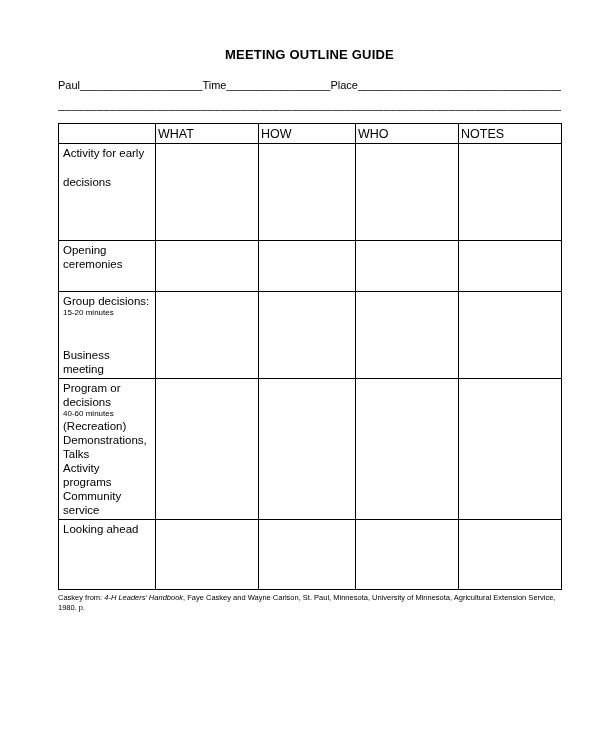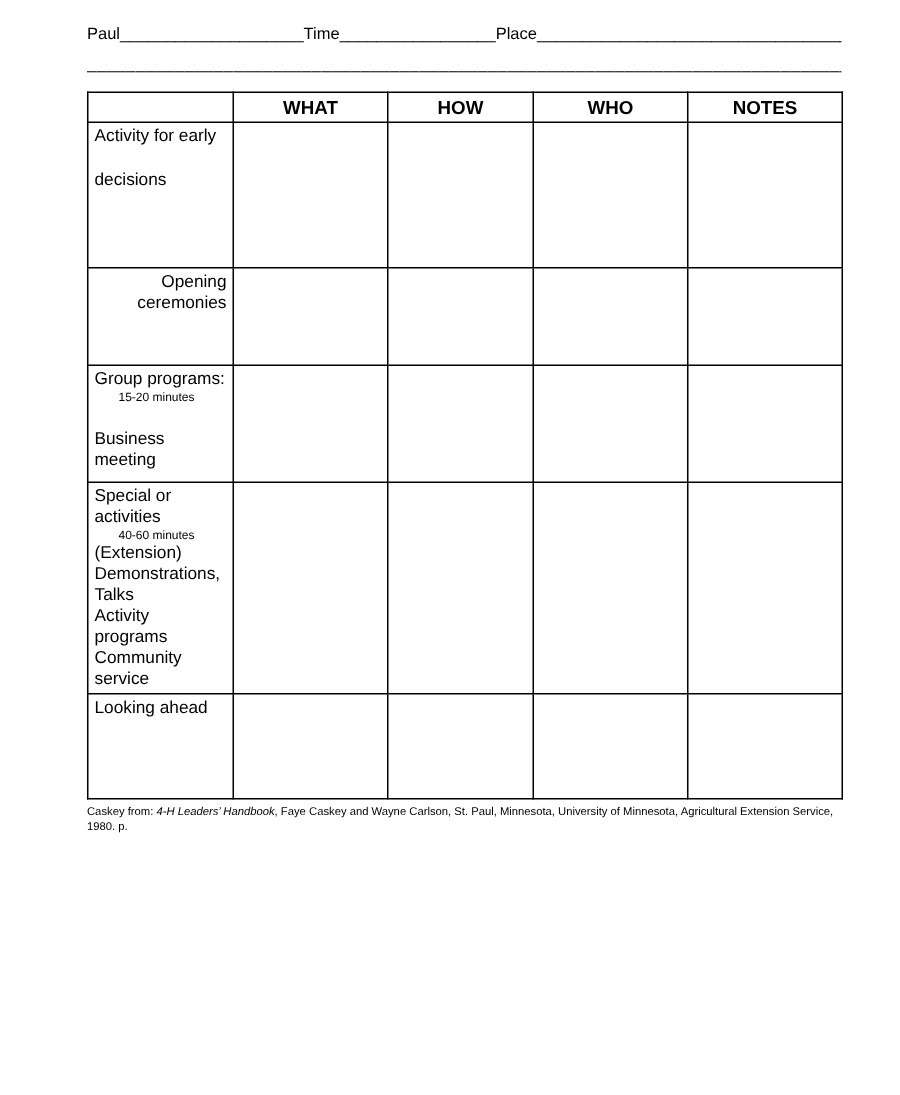--- a/index.html
+++ b/index.html
@@ -52,55 +52,56 @@
   table.outline td, table.outline th {
     border: 1px solid #000000;
     vertical-align: top;
     padding: 2px 4px;
     font-size: 11.5px;
     font-weight: normal;
     text-align: left;
     overflow: hidden;
   }
   table.outline tr.hdr th {
-    text-align: center;
-    font-weight: bold;
+    text-align: left;
+    font-weight: normal;
     font-size: 12.5px;
     padding: 2px 2px;
     height: 20px;
     vertical-align: middle;
   }
   .c0 { width: 97px; }
   .c1 { width: 103px; }
   .c2 { width: 97px; }
   .c3 { width: 103px; }
   .c4 { width: 103px; }
   tr.r0 td { height: 97px; }
-  tr.r1 td { height: 65px; text-align: right; }
+  tr.r1 td { height: 51px; }
   tr.r2 td { height: 78px; }
   tr.r3 td { height: 90px; }
   tr.r4 td { height: 80px; }
   tr.r5 td { height: 70px; }
   .line { line-height: 14px; }
-  .small { font-size: 8px; line-height: 10px; margin-left: 16px; }
+  .small { font-size: 8px; line-height: 10px; }
   .gap-lg { margin-top: 15px; }
-  .gap-xl { margin-top: 16px; }
+  .gap-xl { margin-top: 30px; }
   .footer {
     margin-top: 3px;
     font-size: 7.5px;
     line-height: 10px;
   }
   .footer .ital { font-style: italic; text-align: right; }
 </style>
 </head>
 <body>
 
 <div class="page">
   <div class="content">
 
+    <div class="doc-title">MEETING OUTLINE GUIDE</div>
 
     <div class="fields-line"><span>Paul</span><span>____________________</span><span>Time</span><span>_________________</span><span>Place</span><span>_______________________________________________________</span></div>
 
     <div class="ruled-line">_________________________________________________________________________________</div>
 
     <table class="outline">
       <colgroup>
         <col class="c0">
           <col class="c1">
           <col class="c2">
@@ -132,35 +133,35 @@
           <div class="line">Opening ceremonies</div>
         </td>
         <td></td>
         <td></td>
         <td></td>
         <td></td>
       </tr>
 
       <tr class="r2">
         <td>
-          <div class="line">Group programs:</div>
+          <div class="line">Group decisions:</div>
           <div class="line small">15-20 minutes</div>
           <div class="line gap-xl">Business meeting</div>
         </td>
         <td></td>
         <td></td>
         <td></td>
         <td></td>
       </tr>
 
       <tr class="r3">
         <td>
-          <div class="line">Special or activities</div>
+          <div class="line">Program or decisions</div>
           <div class="line small">40-60 minutes</div>
-          <div class="line">(Extension)</div>
+          <div class="line">(Recreation)</div>
           <div class="line">Demonstrations, Talks</div>
           <div class="line">Activity programs</div>
           <div class="line">Community service</div>
         </td>
         <td></td>
         <td></td>
         <td></td>
         <td></td>
       </tr>
 

